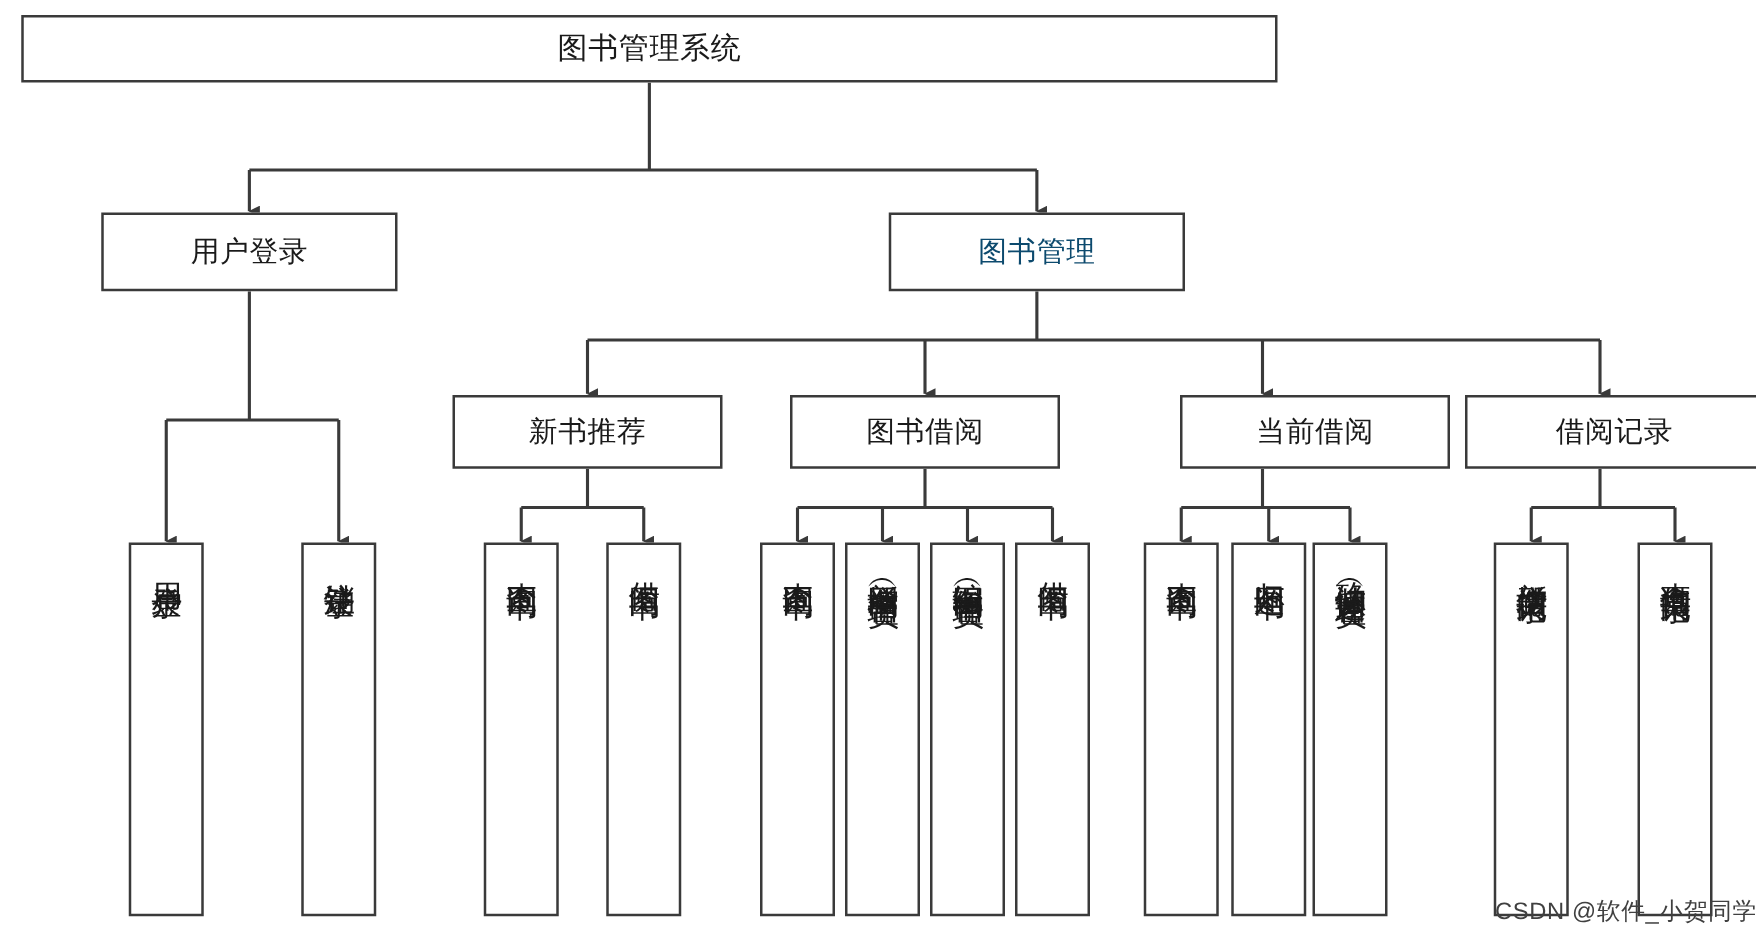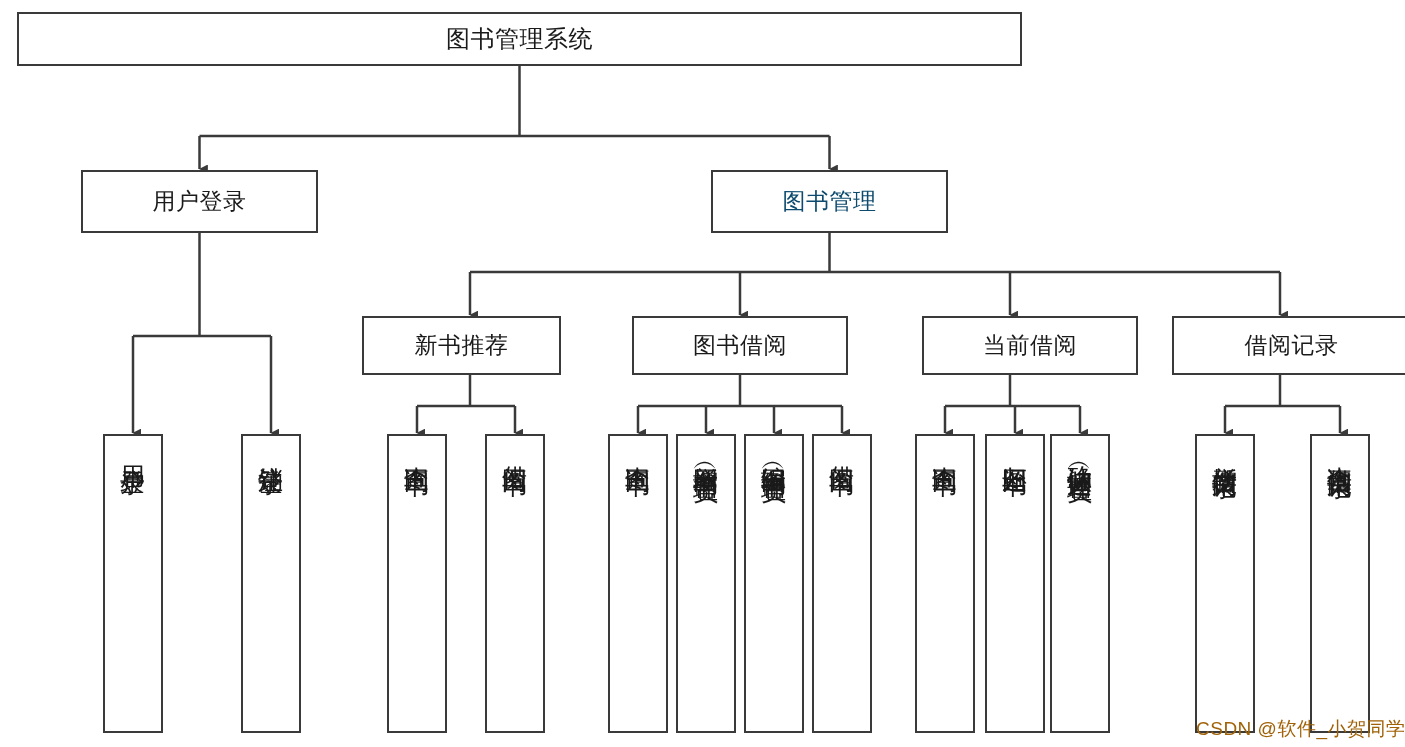--- a/index.html
+++ b/index.html
@@ -118,27 +118,27 @@
   <div id="node-layer">
       <div class="node horizontal root" style="left: 17px; top: 12px; width: 1005px; height: 54px; border-color: rgb(58, 58, 58); background: rgb(255, 255, 255); color: rgb(26, 26, 26);">
         <span class="label">图书管理系统</span>
       </div>
       <div class="node horizontal" style="left: 81px; top: 170px; width: 237px; height: 63px; border-color: rgb(58, 58, 58); background: rgb(255, 255, 255); color: rgb(26, 26, 26);">
         <span class="label">用户登录</span>
       </div>
       <div class="node horizontal" style="left: 711px; top: 170px; width: 237px; height: 63px; border-color: rgb(58, 58, 58); background: rgb(255, 255, 255); color: #0c4a6e;">
         <span class="label">图书管理</span>
       </div>
-      <div class="node horizontal" style="left: 362px; top: 316px; width: 199px; height: 59px; border-color: rgb(58, 58, 58); background: rgb(255, 255, 255); color: rgb(26, 26, 26);">
+      <div class="node horizontal" style="left: 362px; top: 316px; width: 216px; height: 59px; border-color: rgb(58, 58, 58); background: rgb(255, 255, 255); color: rgb(26, 26, 26);">
         <span class="label">新书推荐</span>
       </div>
       <div class="node horizontal" style="left: 632px; top: 316px; width: 216px; height: 59px; border-color: rgb(58, 58, 58); background: rgb(255, 255, 255); color: rgb(26, 26, 26); align-items: center;">
         <span class="label">图书借阅</span>
       </div>
-      <div class="node horizontal" style="left: 922px; top: 316px; width: 216px; height: 59px; border-color: rgb(58, 58, 58); background: rgb(255, 255, 255); color: rgb(26, 26, 26);">
+      <div class="node horizontal" style="left: 944px; top: 316px; width: 216px; height: 59px; border-color: rgb(58, 58, 58); background: rgb(255, 255, 255); color: rgb(26, 26, 26);">
         <span class="label">当前借阅</span>
       </div>
       <div class="node horizontal" style="left: 1172px; top: 316px; width: 239px; height: 59px; border-color: rgb(58, 58, 58); background: rgb(255, 255, 255); color: rgb(26, 26, 26);">
         <span class="label">借阅记录</span>
       </div>
       <div class="node vertical" style="left: 103px; top: 434px; width: 60px; height: 299px; border-color: rgb(58, 58, 58); background: rgb(255, 255, 255); color: rgb(26, 26, 26);">
         <span class="label">用户登录</span>
       </div>
       <div class="node vertical" style="left: 241px; top: 434px; width: 60px; height: 299px; border-color: rgb(58, 58, 58); background: rgb(255, 255, 255); color: rgb(26, 26, 26);">
         <span class="label">注销登录</span>
@@ -171,14 +171,14 @@
         <span class="label">确认归还（管理员）</span>
       </div>
       <div class="node vertical" style="left: 1195px; top: 434px; width: 60px; height: 299px; border-color: rgb(58, 58, 58); background: rgb(255, 255, 255); color: rgb(26, 26, 26);">
         <span class="label">新增借阅记录</span>
       </div>
       <div class="node vertical" style="left: 1310px; top: 434px; width: 60px; height: 299px; border-color: rgb(58, 58, 58); background: rgb(255, 255, 255); color: rgb(26, 26, 26);">
         <span class="label">查询借阅记录</span>
       </div>
     </div>
 
-  <div class="watermark" style="left: 1196px; top: 716px; color: #a16207;">CSDN @软件_小贺同学</div>
+  <div class="watermark" style="left: 1196px; top: 716px; color: #404040;">CSDN @软件_小贺同学</div>
 </div>
 
 </body></html>

